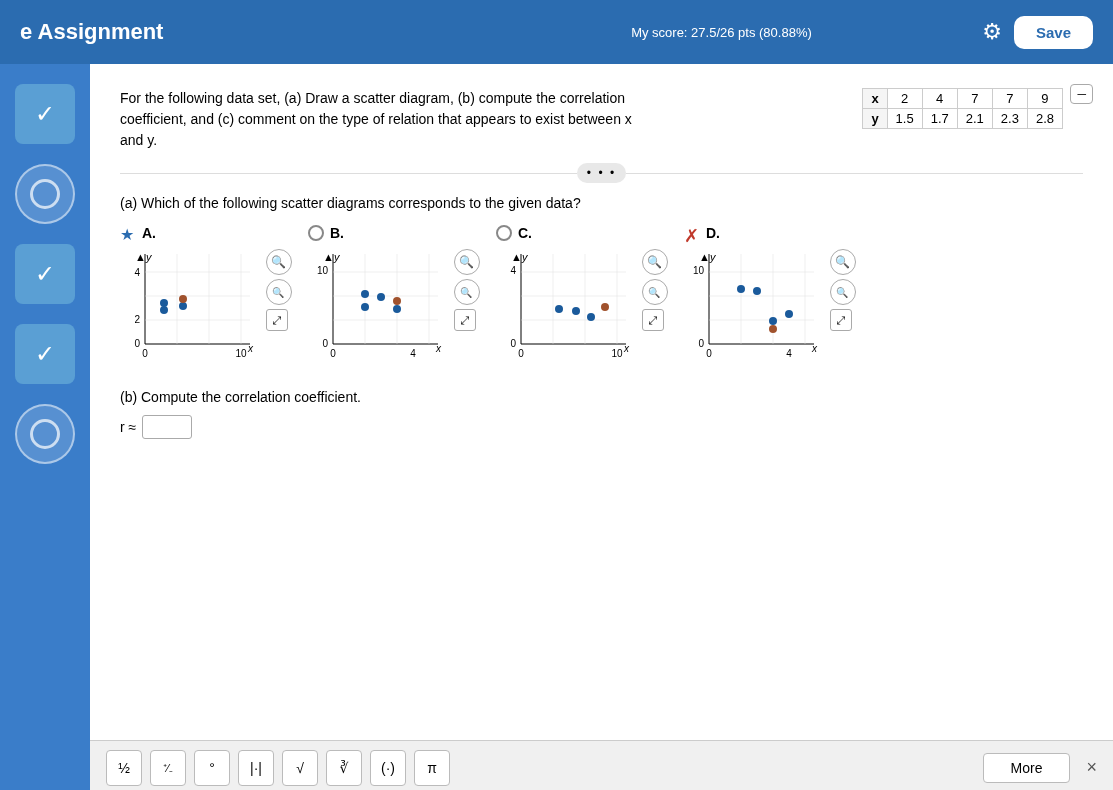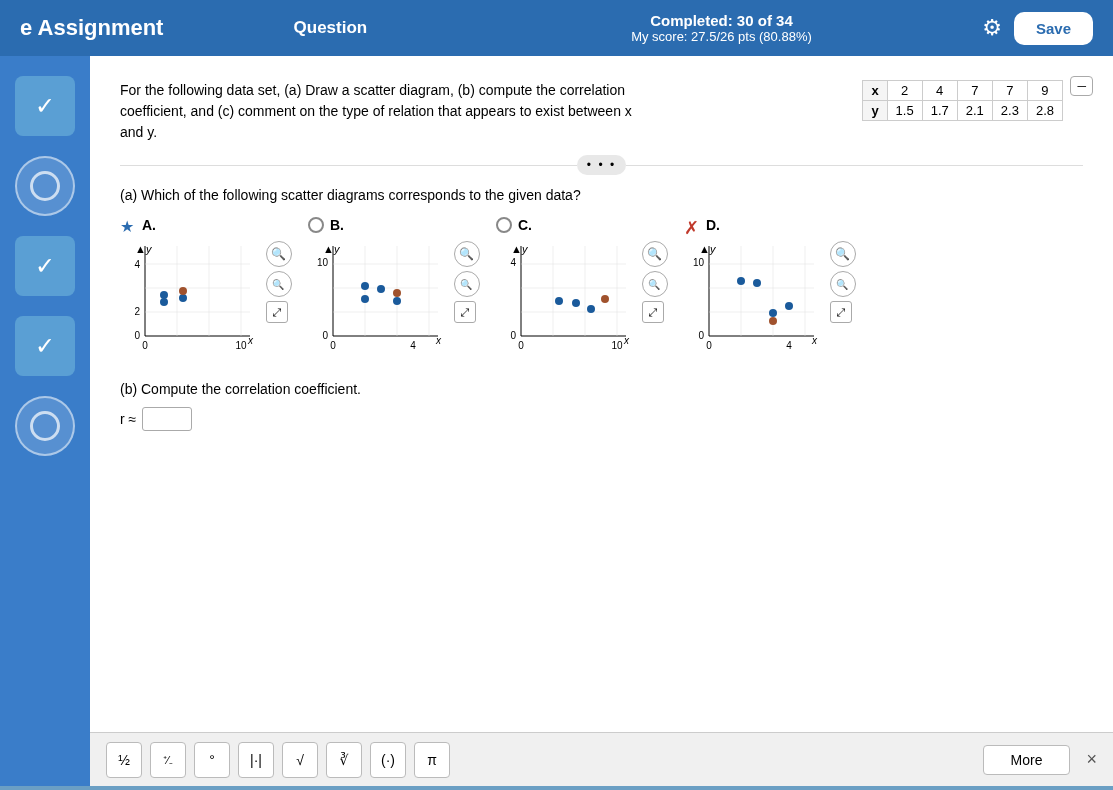--- a/index.html
+++ b/index.html
@@ -11,21 +11,21 @@
       overflow: hidden;
       position: relative;
     }
 
     
     .header {
       background: #2b6cb0;
       display: flex;
       align-items: center;
       padding: 0 20px;
-      height: 56px;
+      height: 64px;
       color: white;
     }
     .header-assignment {
       font-size: 22px;
       font-weight: bold;
       color: white;
       min-width: 180px;
     }
     .header-question {
       text-align: center;
@@ -347,24 +347,22 @@
       cursor: pointer;
       color: #555;
     }
   </style>
 </head>
 <body>
 
 <div class="header">
   <div class="header-assignment">e Assignment</div>
   <div class="header-question">
-    <div class="title">Question</div>
   </div>
   <div class="header-center">
-    <div class="completed">Completed: 30 of 34</div>
     <div class="score">My score: 27.5/26 pts (80.88%)</div>
   </div>
   <div class="header-right">
     <button class="gear-btn">⚙</button>
     <button class="save-btn">Save</button>
   </div>
 </div>
 
 <div class="main-layout">
 

